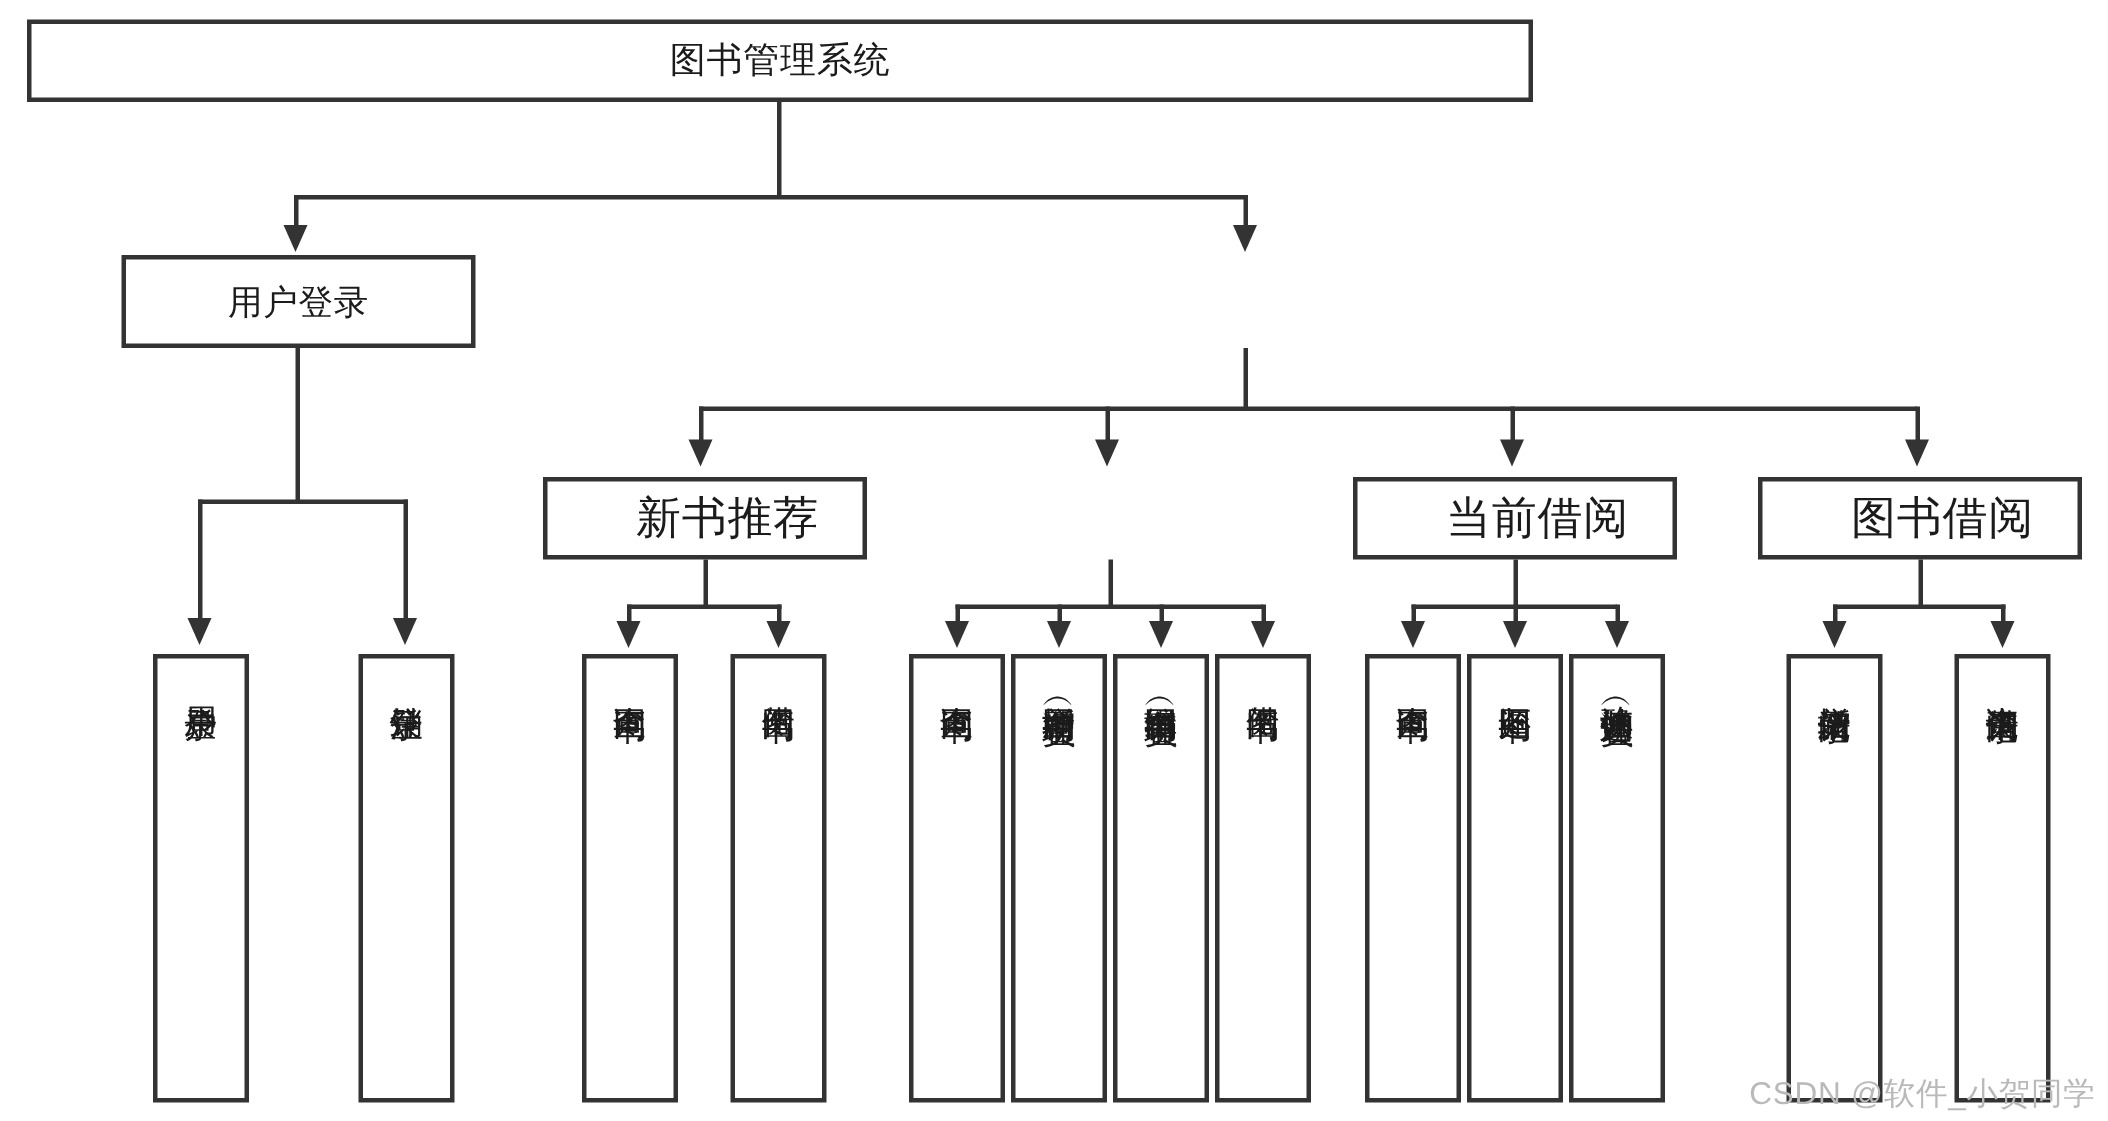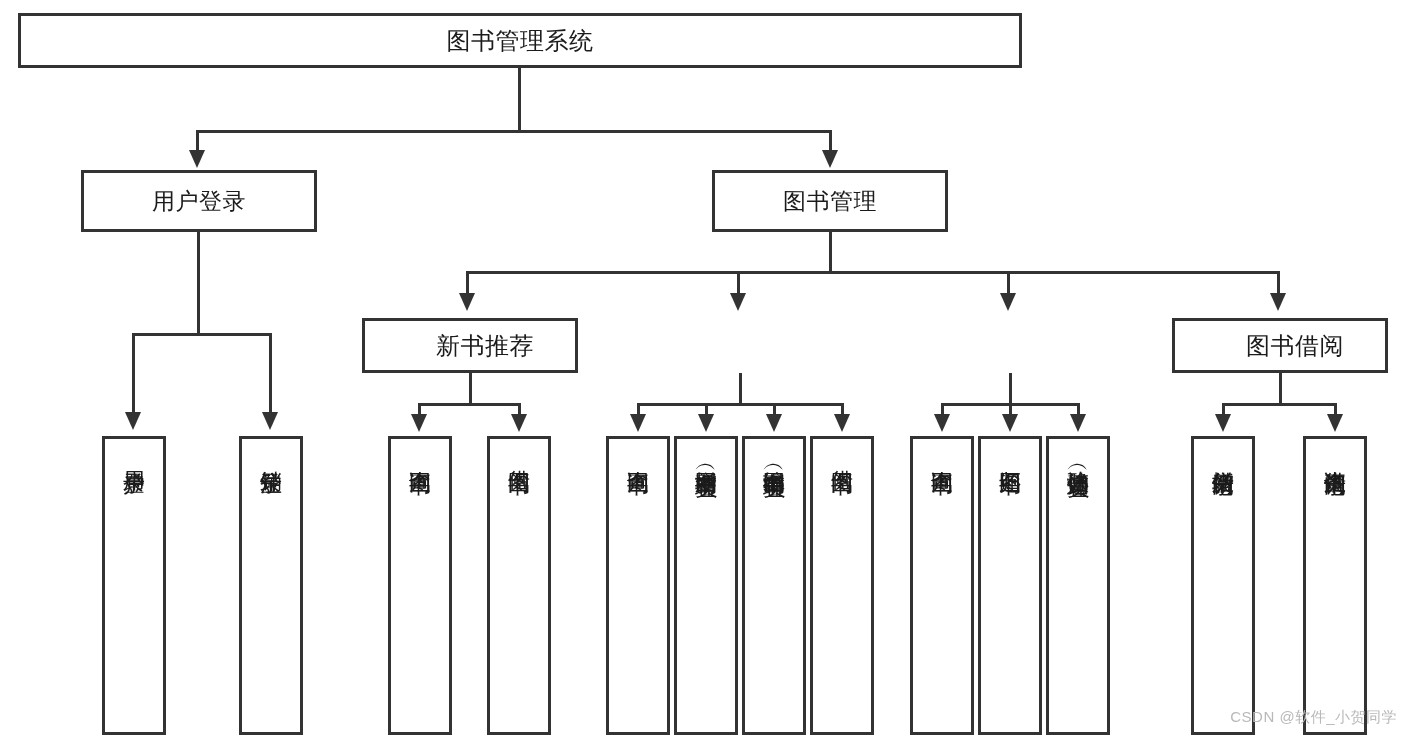--- a/index.html
+++ b/index.html
@@ -29,21 +29,21 @@
     color: #1b1b1b;
   }
   .node .label {
     font-size: 23px;
     line-height: 1.25;
     letter-spacing: 0.5px;
     white-space: nowrap;
   }
   .node.root .label { font-size: 24px; }
   .node.lvl2 .label { font-size: 23px; }
-  .node.lvl3 .label { font-size: 24px; margin-left: 30px; }
+  .node.lvl3 .label { font-size: 30px; margin-left: 30px; }
   
   .node.leaf {
     border-width: 3px;
     align-items: flex-start;
     justify-content: center;
     padding-top: 14px;
   }
   .node.leaf .label {
     writing-mode: vertical-rl;
     text-orientation: upright;
@@ -68,22 +68,22 @@
     width: 0;
     height: 0;
     border-left: 8px solid transparent;
     border-right: 8px solid transparent;
     border-top: 18px solid #333333;
   }
   
   #watermark {
     position: absolute;
     right: 8px;
-    bottom: 20px;
-    font-size: 15px;
+    bottom: 4px;
+    font-size: 21px;
     color: #b9b9b9;
     white-space: nowrap;
     letter-spacing: 0.5px;
   }
 </style>
 </head>
 <body>
 
 <div id="canvas">
 
@@ -95,23 +95,20 @@
 
   <div class="hline" style="left:196px; top:130px; width:636px; height:3px;"></div>
 
   <div class="vline" style="left:196px; top:130px; height:24px;"></div>
   <div class="arrow" style="left:189px; top:150px;"></div>
   <div class="vline" style="left:829px; top:130px; height:24px;"></div>
   <div class="arrow" style="left:822px; top:150px;"></div>
 
   <div class="node lvl2" style="left:81px; top:170px; width:236px; height:62px;">
     <span class="label">用户登录</span>
-  </div>
-  <div class="node lvl2" style="left:712px; top:170px; width:236px; height:62px;">
-    <span class="label">图书管理</span>
   </div>
 
   <div class="vline" style="left:197px; top:232px; height:103px;"></div>
   <div class="hline" style="left:132px; top:333px; width:140px;"></div>
   <div class="vline" style="left:132px; top:333px; height:83px;"></div>
   <div class="arrow" style="left:125px; top:412px;"></div>
   <div class="vline" style="left:269px; top:333px; height:83px;"></div>
   <div class="arrow" style="left:262px; top:412px;"></div>
 
   <div class="vline" style="left:829px; top:232px; height:42px;"></div>
@@ -124,20 +121,23 @@
   <div class="arrow" style="left:730px; top:293px;"></div>
 
   <div class="vline" style="left:1007px; top:271px; height:26px;"></div>
   <div class="arrow" style="left:1000px; top:293px;"></div>
 
   <div class="vline" style="left:1277px; top:271px; height:26px;"></div>
   <div class="arrow" style="left:1270px; top:293px;"></div>
 
   <div class="node lvl3" style="left:362px; top:318px; width:216px; height:55px;">
     <span class="label">新书推荐</span>
+  </div>
+  <div class="node lvl3" style="left:902px; top:318px; width:216px; height:55px;">
+    <span class="label">当前借阅</span>
   </div>
   <div class="node lvl3" style="left:1172px; top:318px; width:216px; height:55px;">
     <span class="label">图书借阅</span>
   </div>
 
   <div class="vline" style="left:469px; top:373px; height:32px;"></div>
   <div class="hline" style="left:418px; top:403px; width:103px;"></div>
   <div class="vline" style="left:418px; top:403px; height:14px;"></div>
   <div class="arrow" style="left:411px; top:414px;"></div>
   <div class="vline" style="left:518px; top:403px; height:14px;"></div>

